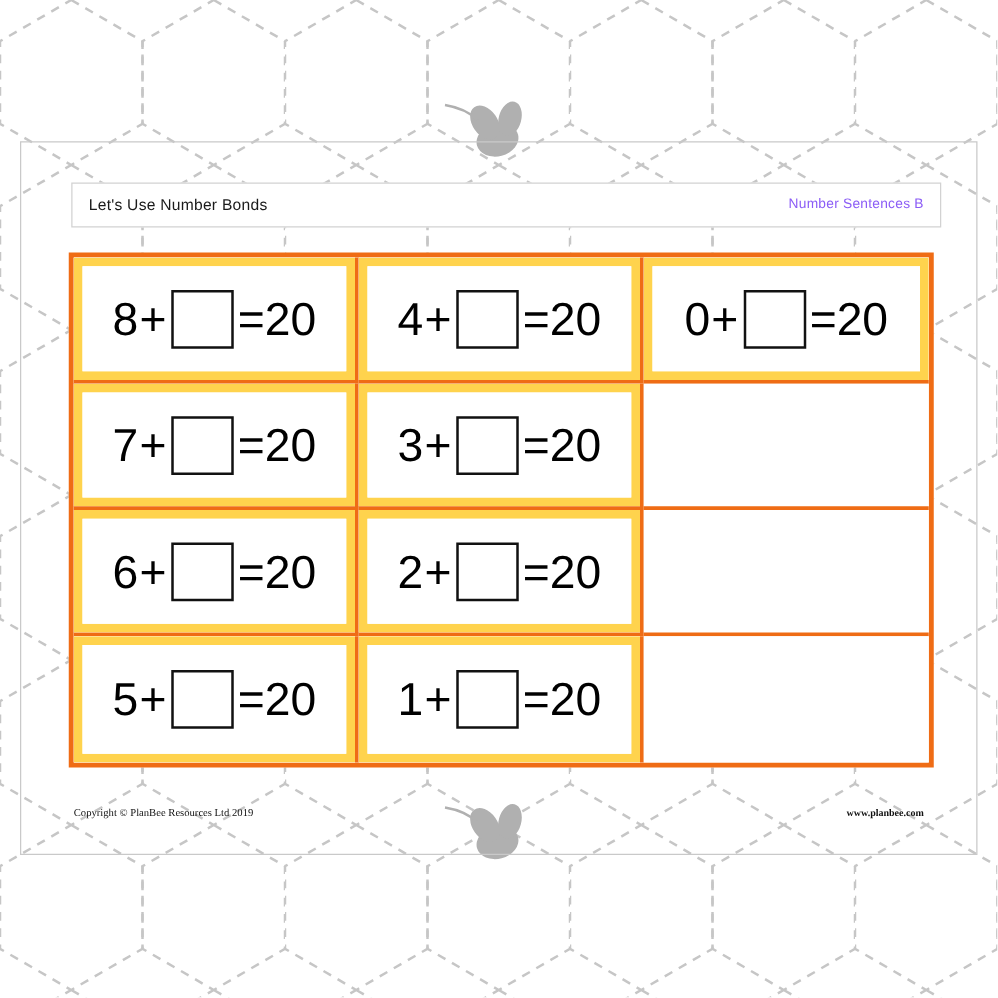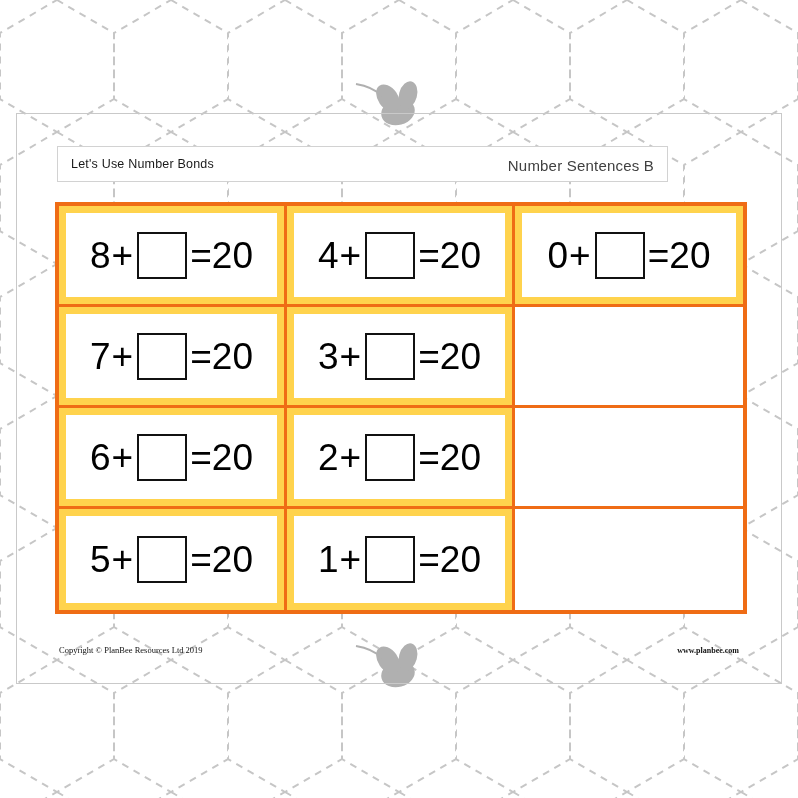--- a/index.html
+++ b/index.html
@@ -39,40 +39,40 @@
     height: 571px;
     background: transparent;
     border: 1px solid #c9c9c9;
     box-sizing: border-box;
   }
 
   #header-bar {
     position: absolute;
     left: 40px;
     top: 32px;
-    width: 611px;
+    width: 696px;
     height: 36px;
     background: #ffffff;
     border: 1px solid #d2d2d2;
     box-sizing: border-box;
   }
   #header-left {
     position: absolute;
     left: 13px;
     top: 10px;
     font-size: 12.5px;
     color: #1a1a1a;
     letter-spacing: .2px;
   }
   #header-right {
     position: absolute;
     right: 13px;
     top: 10px;
-    font-size: 15px;
-    color: #404040;
+    font-size: 11px;
+    color: #8b5cf6;
     letter-spacing: .2px;
   }
 
   
   #grid {
     position: absolute;
     left: 38px;
     top: 88px;
     width: 692px;
     height: 412px;

